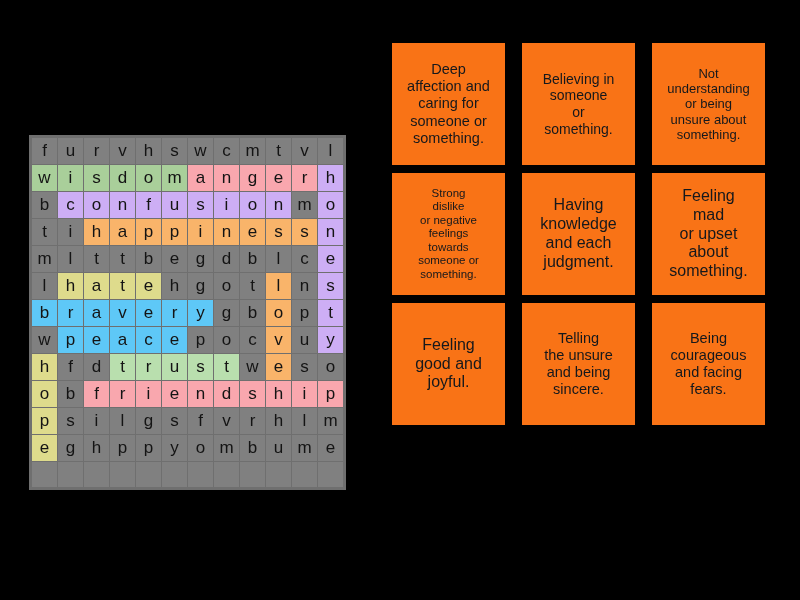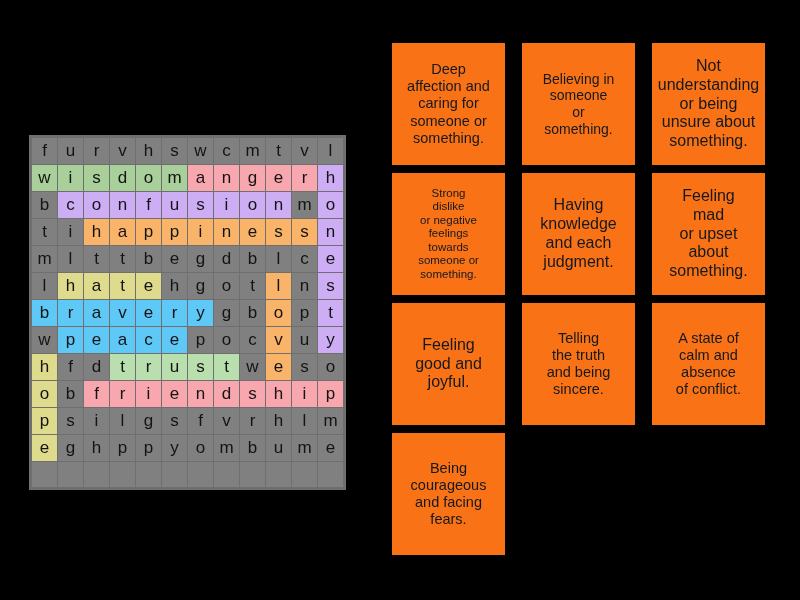--- a/index.html
+++ b/index.html
@@ -60,21 +60,21 @@
     padding:4px 5px;
     box-sizing:border-box;
     line-height:1.18;
     font-family:"Liberation Sans", sans-serif;
     white-space:pre-line;
     overflow:hidden;
   }
   .card.fs-xl{font-size:14px;}
   .card.fs-lg{font-size:16px;}
   .card.fs-md{font-size:14.5px;}
-  .card.fs-sm{font-size:16px;}
+  .card.fs-sm{font-size:13px;}
   .card.fs-xs{font-size:11.5px;}
 </style>
 </head>
 <body>
 
 <div id="app">
 
   <div id="grid-panel">
     <table class="wordgrid">
       <tbody id="grid-body">
@@ -292,26 +292,22 @@
 judgment.</div>
       <div class="card fs-lg">Feeling
 mad
 or upset
 about
 something.</div>
       <div class="card fs-lg">Feeling
 good and
 joyful.</div>
       <div class="card fs-md">Telling
-the truth
+the unsure
 and being
 sincere.</div>
-      <div class="card fs-md">A state of
-calm and
-absence
-of conflict.</div>
       <div class="card fs-md">Being
 courageous
 and facing
 fears.</div>
     </div>
 
 </div>
 
 </body></html>

